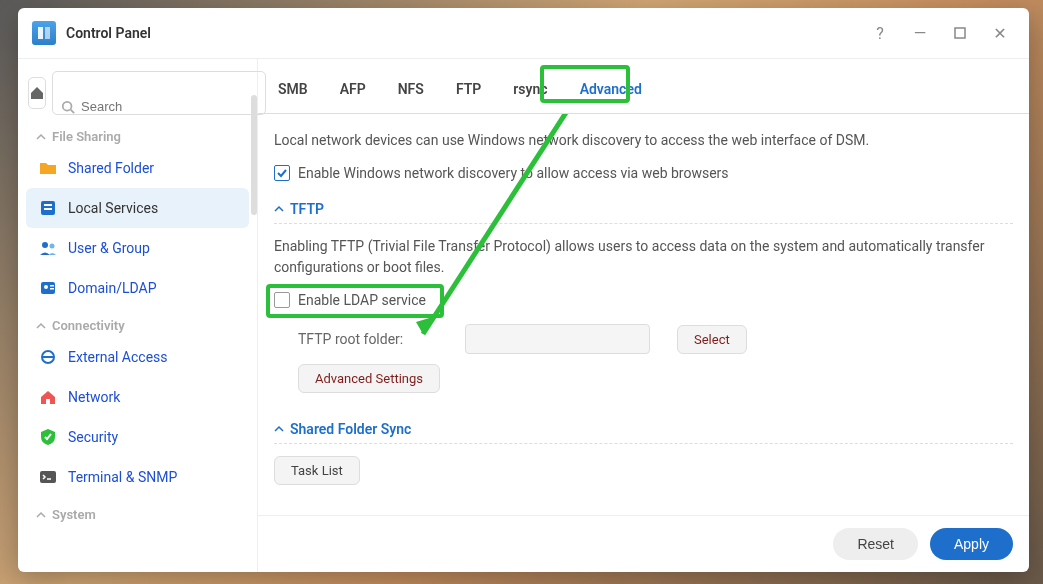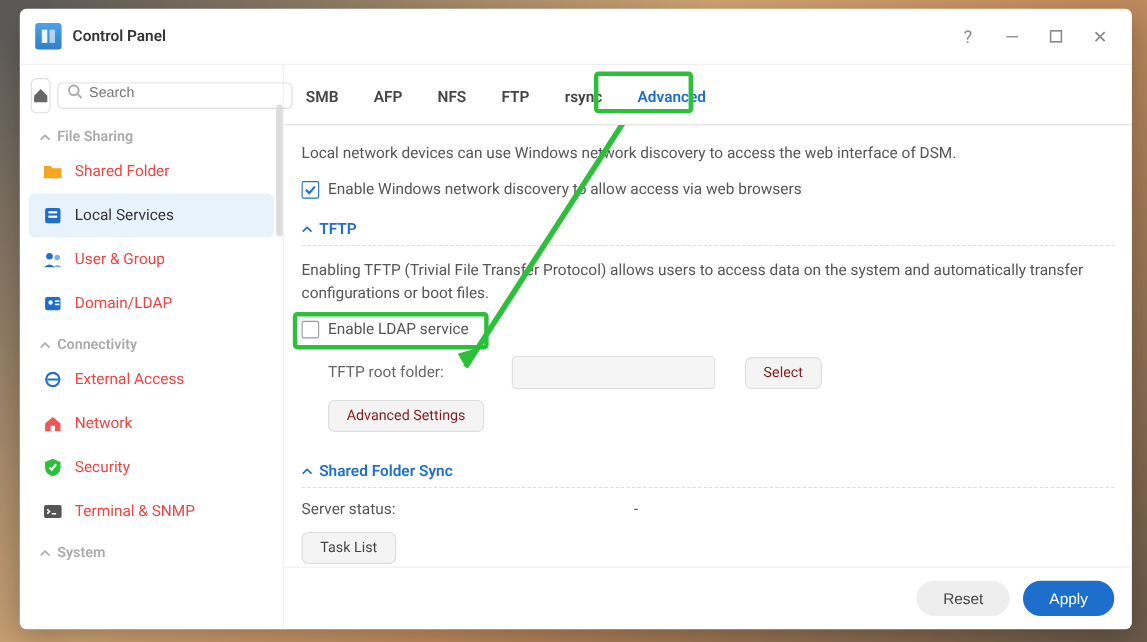--- a/index.html
+++ b/index.html
@@ -58,33 +58,33 @@
   content: "";
   position: absolute; right: 0; top: 36px; width: 6px; height: 120px;
   background: #ddd; border-radius: 3px;
 }
 .search-row { display: flex; gap: 6px; align-items: center; padding: 4px; }
 .home-btn {
   width: 32px; height: 32px; border: 1px solid #ddd; border-radius: 5px;
   display:flex; align-items:center; justify-content:center; color:#555;
 }
 .search-box {
-  flex: 1; border: 1px solid #ddd; border-radius: 5px; height: 24px;
-  display: flex; align-items: flex-start; padding: 0 8px; gap: 6px;
+  flex: 1; border: 1px solid #ddd; border-radius: 5px; height: 44px;
+  display: flex; align-items: flex-end; padding: 0 8px; gap: 6px;
 }
 .search-box input {
   border: none; outline: none; font-size: 13px; color: #888; flex: 1;
 }
 .nav-section {
   padding: 10px 12px 4px 12px; display: flex; align-items: center; gap: 6px;
 }
 .nav-section span.label { color: #aaa; font-size: 13px; font-weight: 600; }
 .nav-item {
   display: flex; align-items: center; gap: 10px; padding: 10px 12px;
-  border-radius: 6px; margin: 0 2px; font-size: 14px; color: #ef4444;
+  border-radius: 6px; margin: 0 2px; font-size: 14px; color: #1d4ed8;
   cursor: pointer;
 }
 .nav-item.active { background: #e8f2fb; color: #333; }
 .nav-icon {
   width: 20px; height: 20px; display:flex; align-items:center; justify-content:center;
   font-size: 16px;
 }
 .main {
   flex: 1; display: flex; flex-direction: column; min-width: 0;
 }
@@ -333,24 +333,20 @@
           <span class="btn">Advanced Settings</span>
         </div>
 
         <div style="height:14px;"></div>
         <div class="section-hdr">
           <svg width="10" height="10" viewBox="0 0 10 10">
               <path d="M1 7 L5 3 L9 7" fill="none" stroke="#1e6fcc" stroke-width="1.5"></path>
             </svg>
           <span>Shared Folder Sync</span>
         </div>
-        <div class="status-row">
-          <span class="slabel">Server status:</span>
-          <span>-</span>
-        </div>
         <div>
           <span class="btn enabled">Task List</span>
         </div>
 
         <svg class="arrow" style="left:150px; top:-40px;" width="200" height="290">
           <line x1="170" y1="20" x2="15" y2="260" stroke="#2cbf3a" stroke-width="5"></line>
           <polygon points="15,260 28,242 8,248" fill="#2cbf3a"></polygon>
         </svg>
       </div>
 

